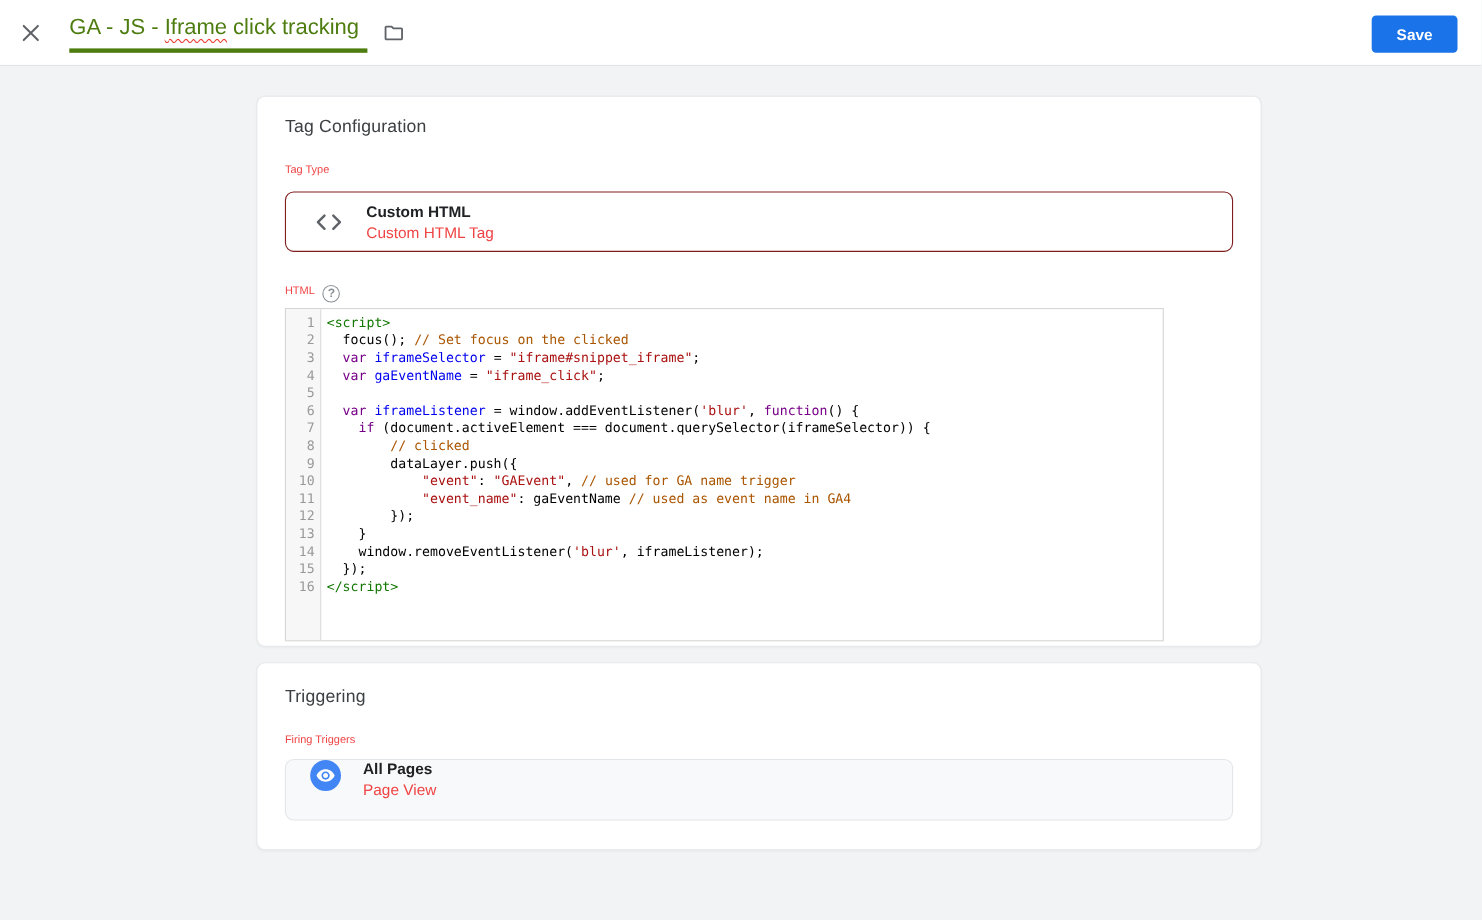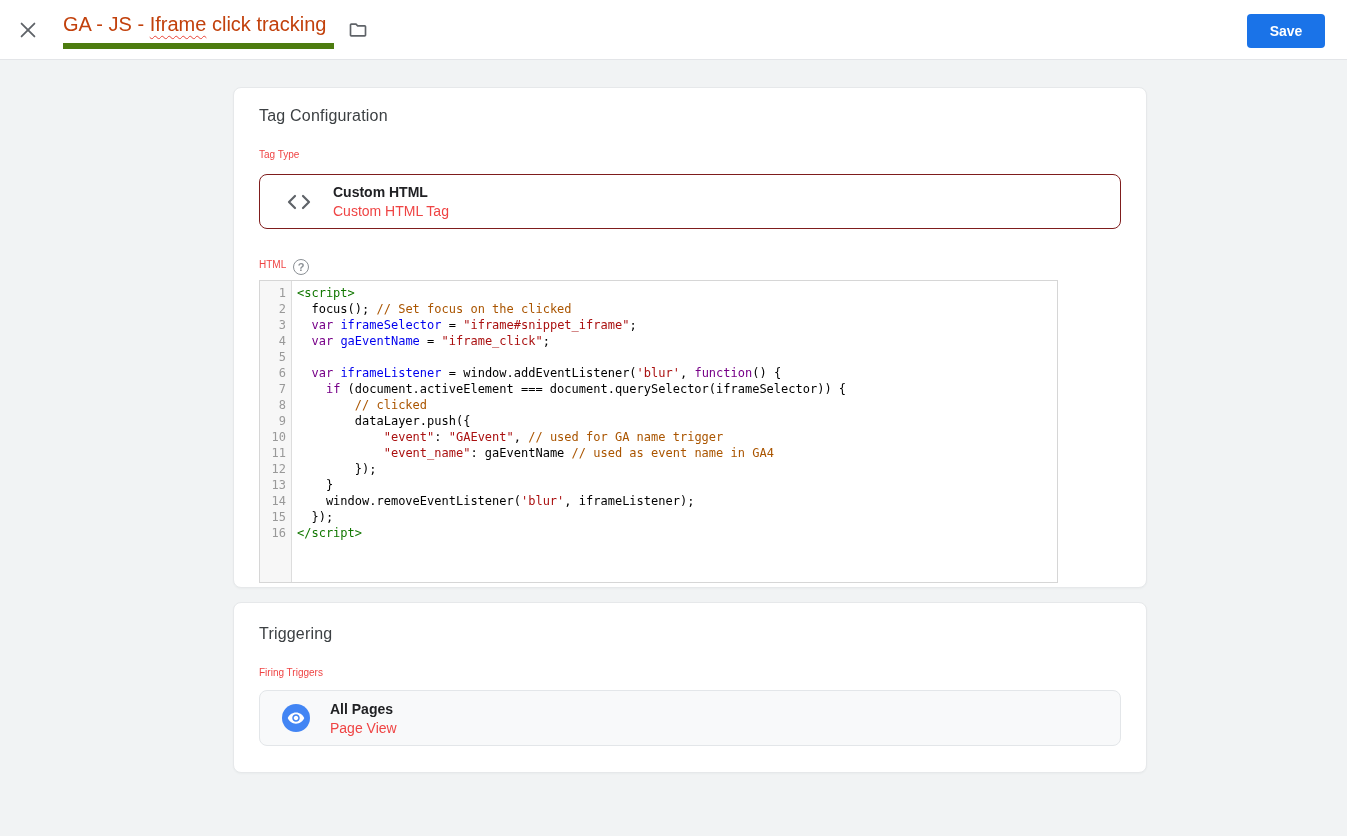--- a/index.html
+++ b/index.html
@@ -23,22 +23,22 @@
   .close-btn {
     margin-left: 15px;
     width: 26px; height: 26px;
     display: flex; align-items: center; justify-content: center;
     cursor: pointer;
     background: none; border: none;
   }
   .title-wrap {
     margin-left: 22px;
     font-size: 20px;
-    color: #c2410c;
-    border-bottom: 6px solid #4d7c0f;
+    color: #4d7c0f;
+    border-bottom: 4px solid #4d7c0f;
     padding: 2px 8px 7px 0;
     white-space: pre;
     cursor: text;
   }
   .misspell {
     text-decoration: underline;
     text-decoration-style: wavy;
     text-decoration-color: #e94235;
     text-decoration-thickness: 1px;
     text-underline-offset: 4px;
@@ -162,21 +162,20 @@
   .tok-c { color: var(--code-comment, #aa5500); }
 
   
   .trigger-row {
     margin-top: 12px;
     height: 56px;
     background: #f8f9fa;
     border: 1px solid #e3e6e9;
     border-radius: 8px;
     display: flex;
-    align-items: center;
     cursor: pointer;
   }
   .trigger-badge {
     margin-left: 22px;
     width: 28px; height: 28px;
     border-radius: 50%;
     background: var(--trigger-icon, #4285f4);
     display: flex; align-items: center; justify-content: center;
     flex: none;
   }

